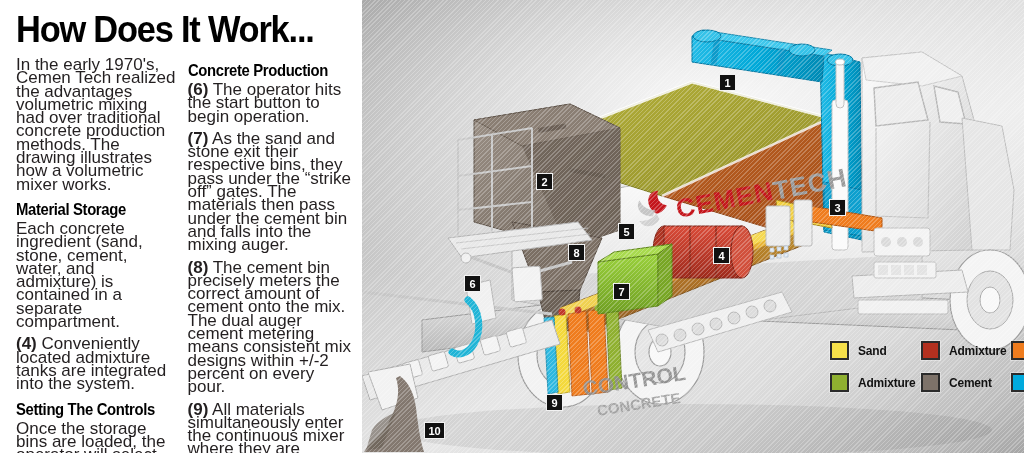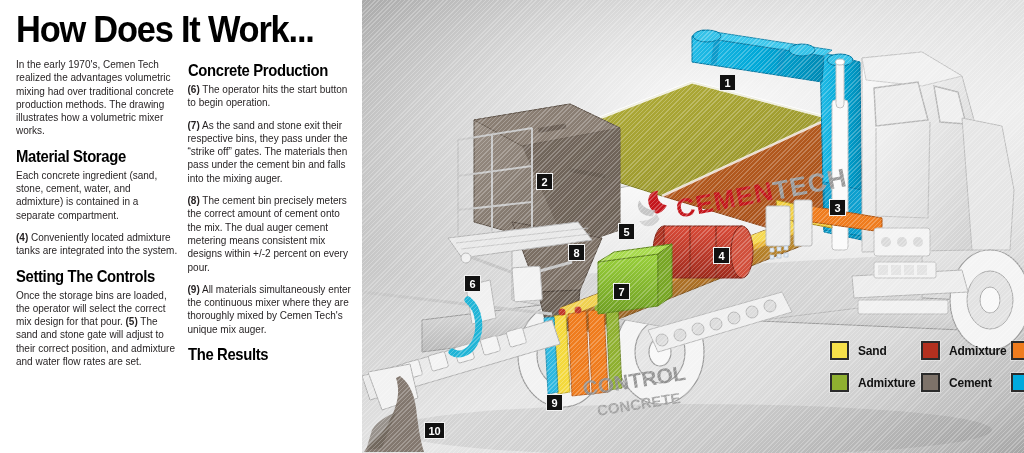--- a/index.html
+++ b/index.html
@@ -5,21 +5,21 @@
   html,body{margin:0;padding:0;background:#fff;}
   body{width:1024px;height:453px;overflow:hidden;font-family:"Liberation Sans",sans-serif;}
   #page{position:relative;width:1024px;height:453px;background:#fff;padding-left:32px;}
 
   
   #left-panel{position:absolute;left:0;top:0;width:362px;height:453px;background:#ffffff;box-sizing:border-box;padding:6px 10px 0 16px;}
   #headline{font-family:"Liberation Sans",sans-serif;font-weight:bold;font-size:37px;line-height:40px;letter-spacing:-1.3px;color:#000;margin:4px 0 8px 0;transform:scaleX(.93);transform-origin:left center;white-space:nowrap;}
   .cols{display:flex;gap:10px;}
   .col{width:163px;}
   .col.right{width:166px;}
-  .para{font-size:10px;line-height:13.3px;color:#231f20;margin:0 0 9px 0;text-align:left;}
+  .para{font-size:17px;line-height:13.3px;color:#231f20;margin:0 0 9px 0;text-align:left;}
   .para b{font-weight:bold;}
   h2.sect{font-family:"Liberation Sans",sans-serif;font-weight:bold;font-size:16.5px;line-height:18px;letter-spacing:-.4px;color:#000;margin:3px 0 4px 0;transform:scaleX(.9);transform-origin:left center;white-space:nowrap;}
 
   
   #illo{position:absolute;left:362px;top:0;width:662px;height:453px;overflow:hidden;
         background:
           radial-gradient(ellipse 120% 80% at 52% 22%, rgba(255,255,255,.85) 0%, rgba(255,255,255,0) 62%),
           linear-gradient(150deg,#9a9a9a 0%,#b4b4b4 18%,#d2d2d2 40%,#e6e6e6 58%,#d9d9d9 76%,#bcbcbc 92%,#a5a5a5 100%);}
   #illo:after{content:"";position:absolute;inset:0;pointer-events:none;opacity:.5;
         background:repeating-linear-gradient(135deg,rgba(255,255,255,.5) 0 1px,rgba(0,0,0,0) 1px 3px);}

